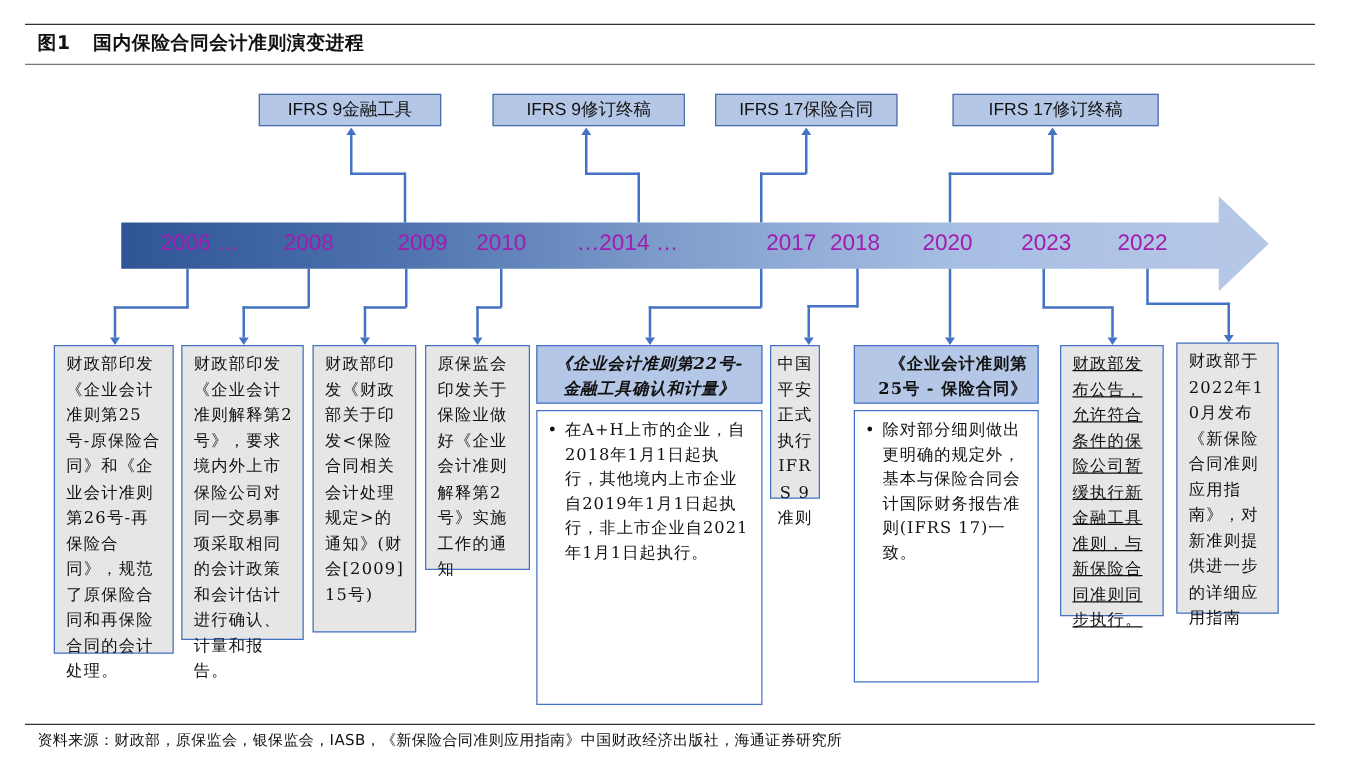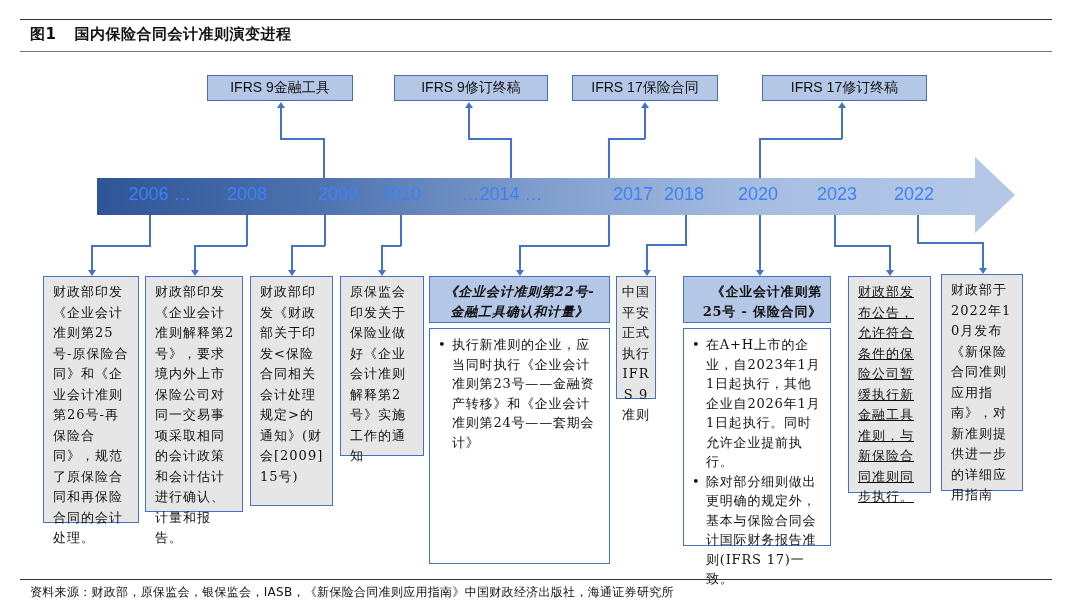--- a/index.html
+++ b/index.html
@@ -14,21 +14,21 @@
   .ifrs-box { position:absolute; height:26px; top:75px; background:#b4c7e7; border:1px solid #4a6ea9;
               font-size:14px; display:flex; align-items:center; justify-content:center; box-sizing:border-box;
               font-family:"Liberation Sans", "DejaVu Sans", sans-serif; }
 
   .arrow-body { position:absolute; left:97px; top:178px; width:880px; height:37px;
                 background:linear-gradient(90deg,#2f5597 0%,#4d72ae 25%,#7f9dcc 50%,#a6bde2 75%,#b4c7e7 100%); }
   .arrow-head { position:absolute; left:975px; top:157px; width:0; height:0;
                 border-top:38px solid transparent; border-bottom:38px solid transparent;
                 border-left:40px solid #b4c7e7; }
   .year { position:absolute; top:184px; font-size:18px; transform:translateX(-50%); white-space:nowrap;
-          font-family:"Liberation Sans", "DejaVu Sans", sans-serif; color:#3b82f6; }
+          font-family:"Liberation Sans", "DejaVu Sans", sans-serif; color:#a21caf; }
 
   .conn { position:absolute; background:#4472c4; }
   .arrow-up { position:absolute; width:0; height:0; border-left:4px solid transparent; border-right:4px solid transparent;
               border-bottom:6px solid #4472c4; }
   .arrow-down { position:absolute; width:0; height:0; border-left:4px solid transparent; border-right:4px solid transparent;
                 border-top:6px solid #4472c4; }
 
   .note { position:absolute; background:#e7e6e6; border:1.5px solid #4472c4; box-sizing:border-box;
           font-family:"DejaVu Serif", "Liberation Serif", serif; font-size:13px; line-height:20.5px;
           padding:5px 6px 4px 9px; letter-spacing:1px; word-break:break-all; }
@@ -152,34 +152,33 @@
 </div>
 <div class="note" style="left:340px; top:276px; width:84px; height:180px;">
   <span>原保监会印发关于保险业做好《企业会计准则解释第2号》实施工作的通知</span>
 </div>
 
 <div class="head-box" style="left:429px; top:276px; width:181px; height:47px;font-style:italic;">
   <span>《企业会计准则第22号-金融工具确认和计量》</span>
 </div>
 <div class="detail-box" style="left:429px; top:328px; width:181px; height:236px;">
   <ul>
-    <li>执行新准则的企业，应当同时执行《企业会计准则第23号——金融资产转移》和《企业会计准则第24号——套期会计》</li>
+    <li>在A+H上市的企业，自2018年1月1日起执行，其他境内上市企业自2019年1月1日起执行，非上市企业自2021年1月1日起执行。</li>
   </ul>
 </div>
 
 <div class="note center" style="left:616px; top:276px; width:40px; height:123px;">
   <span>中国平安正式执行IFRS 9准则</span>
 </div>
 
 <div class="head-box" style="left:683px; top:276px; width:148px; height:47px; text-align:right;">
   <span>《企业会计准则第25号 - 保险合同》</span>
 </div>
 <div class="detail-box" style="left:683px; top:328px; width:148px; height:218px;">
   <ul>
-    <li>在A+H上市的企业，自2023年1月1日起执行，其他企业自2026年1月1日起执行。同时允许企业提前执行。</li>
     <li>除对部分细则做出更明确的规定外，基本与保险合同会计国际财务报告准则(IFRS 17)一致。</li>
   </ul>
 </div>
 
 <div class="note" style="left:848px; top:276px; width:83px; height:217px;text-decoration:underline;">
   <span>财政部发布公告，允许符合条件的保险公司暂缓执行新金融工具准则，与新保险合同准则同步执行。</span>
 </div>
 <div class="note" style="left:941px; top:274px; width:82px; height:217px;">
   <span>财政部于2022年10月发布《新保险合同准则应用指南》，对新准则提供进一步的详细应用指南</span>
 </div>

